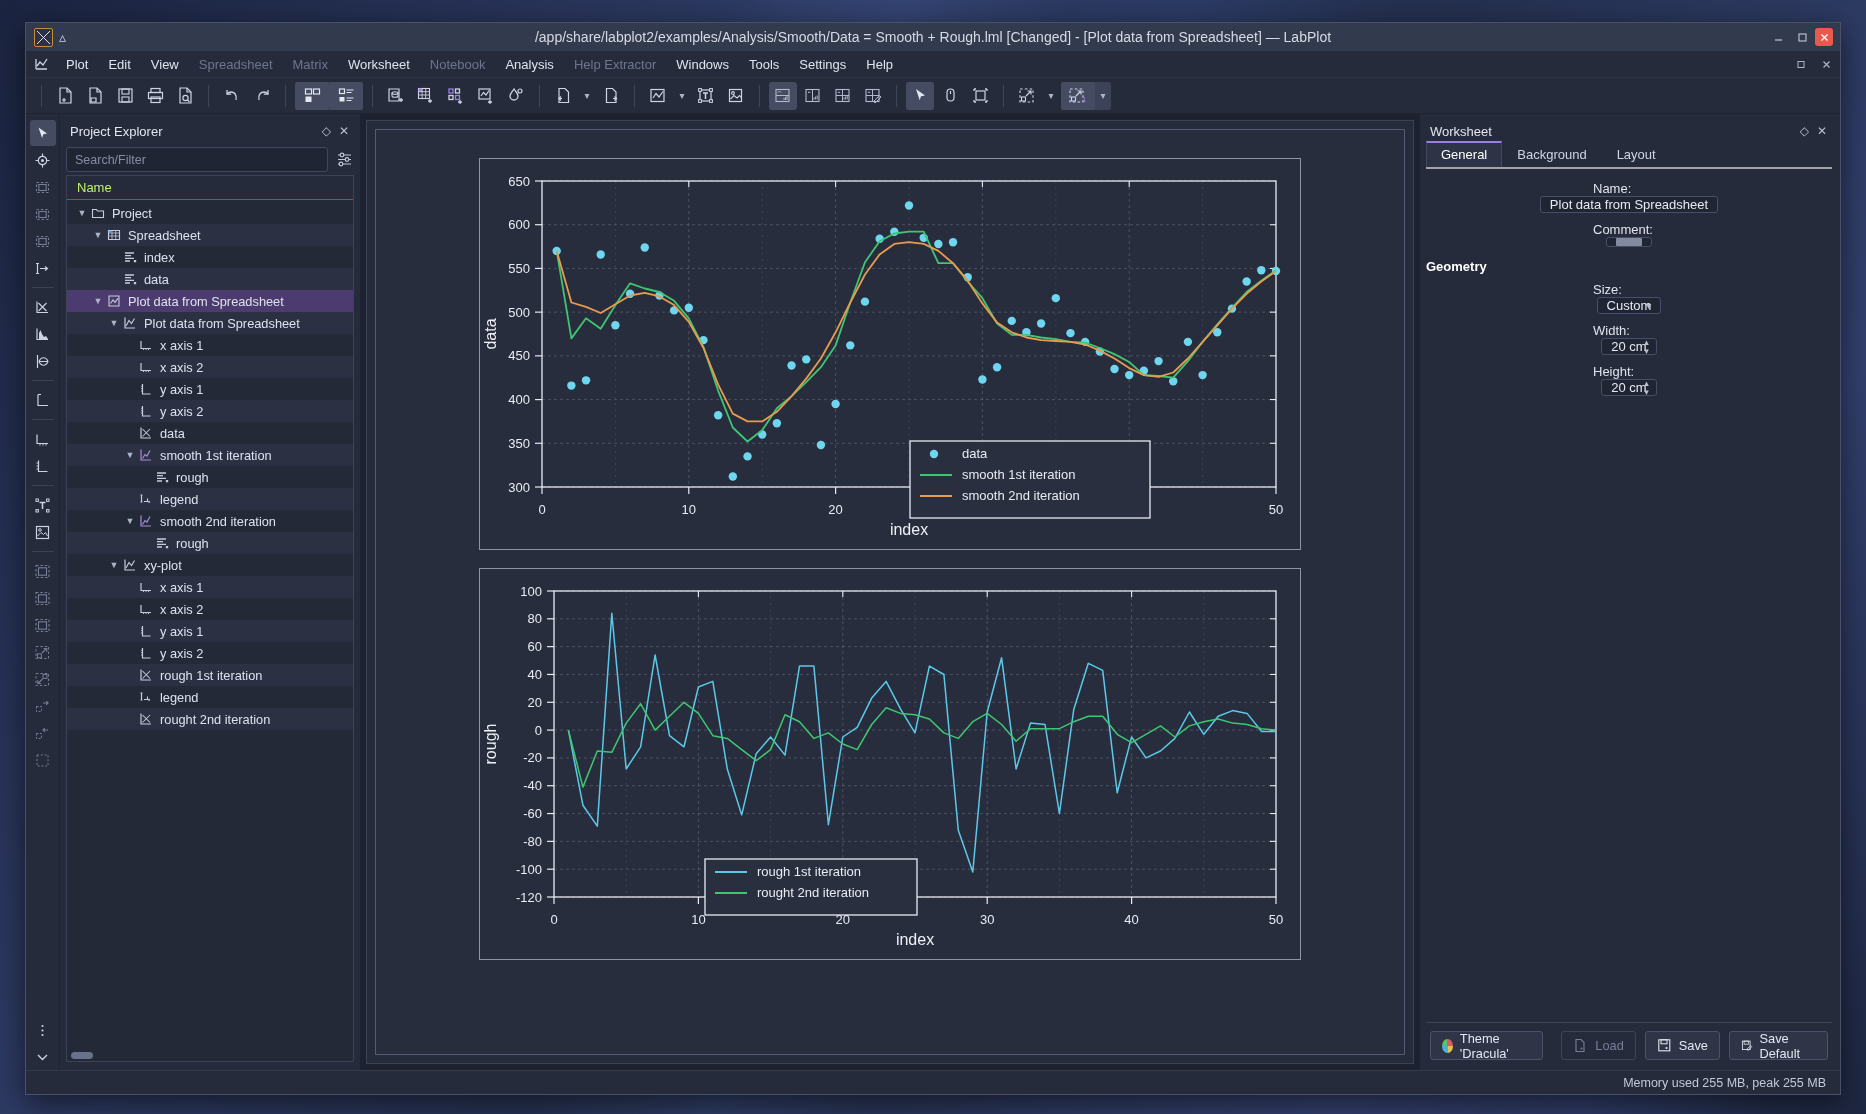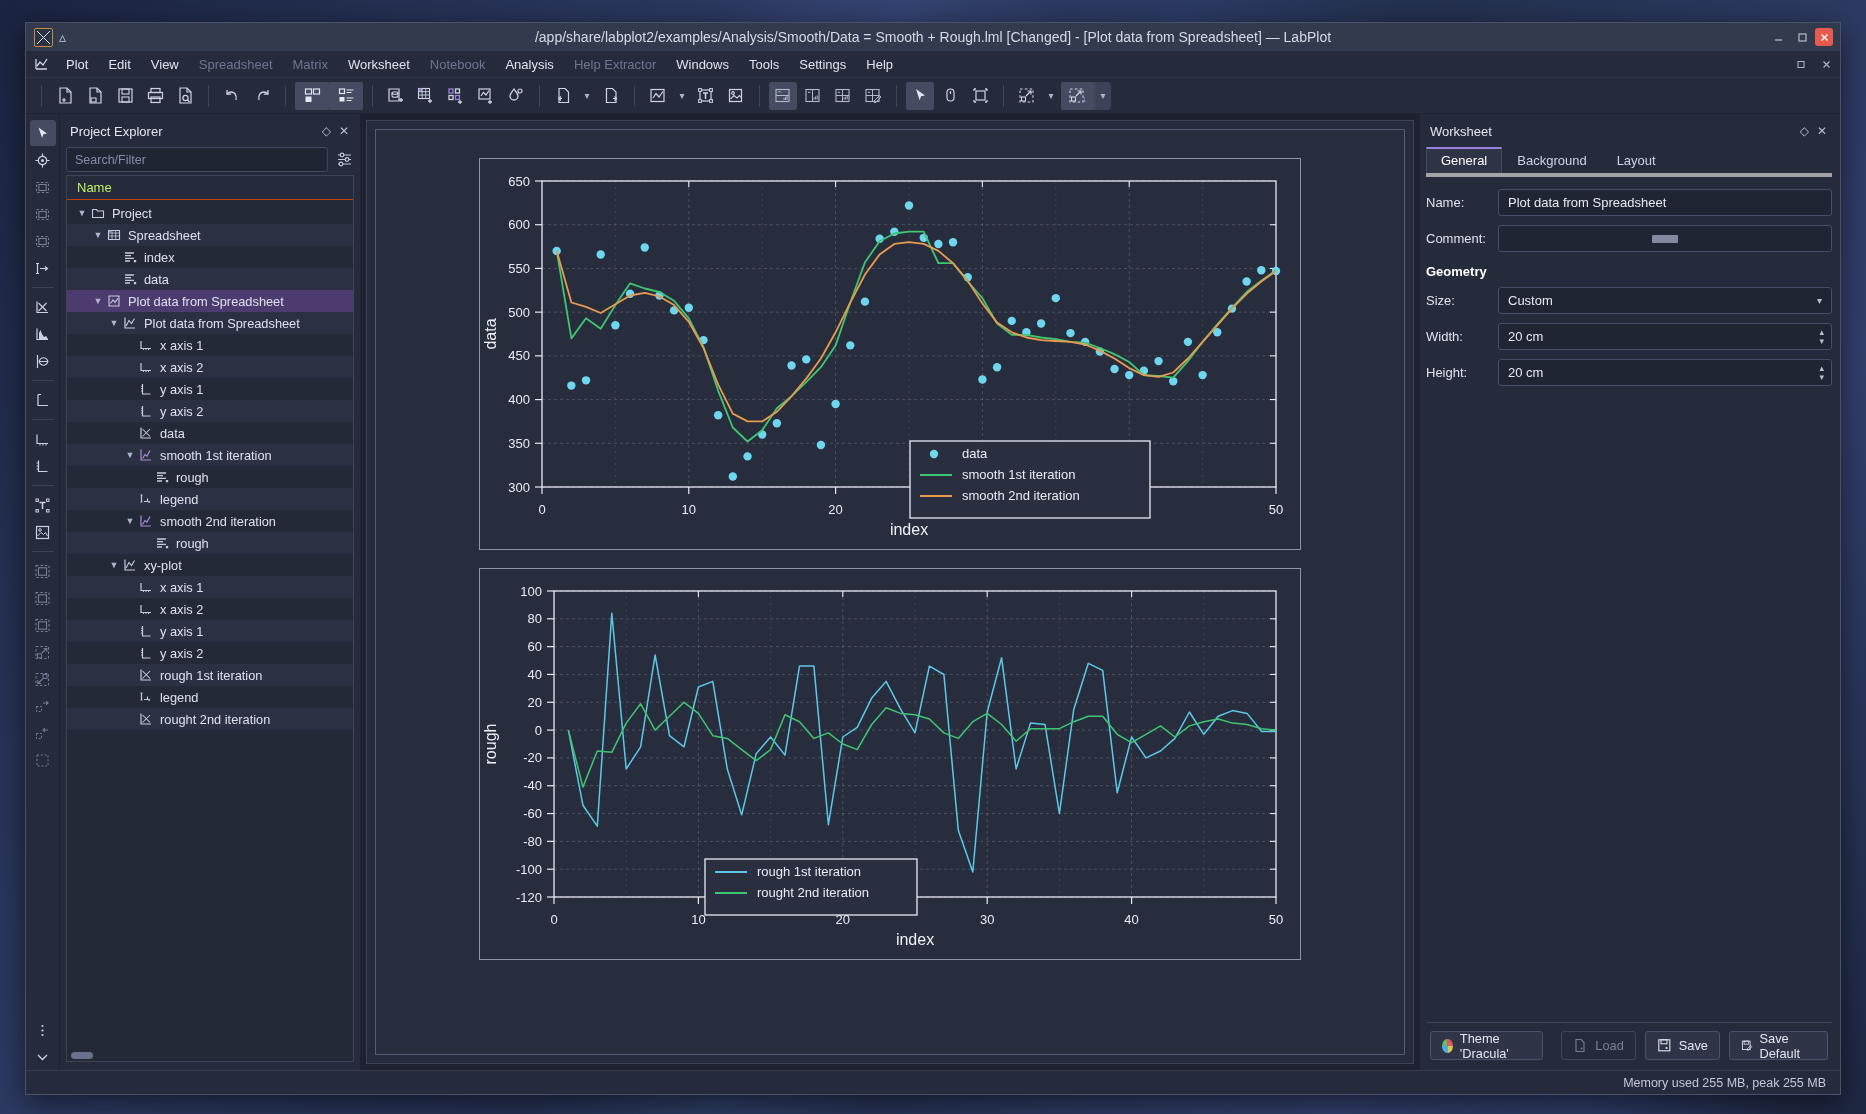--- a/index.html
+++ b/index.html
@@ -135,25 +135,25 @@
   #mdi { flex:1; border:1px solid #3a4considered; background:#262b3b; border:1px solid #3b4255; padding:8px; display:flex; }
   #sheet {
     flex:1; background:#282d3d; border:1px solid #545b73;
     display:flex; flex-direction:column; align-items:center; justify-content:flex-start;
     padding-top: 28px; gap: 18px;
   }
   .plotcard { background:#282d3d; border:1px solid #8d93a8; }
   
   #rightdock { width:420px; background:#262b3b; display:flex; flex-direction:column; padding:6px 8px 6px 6px;}
   .rd-panel { flex:1; display:flex; flex-direction:column; min-height:0; }
-  .tabs { display:flex; align-items:flex-end; height:27px; border-bottom:4px solid #a3a3a3; margin-top:8px;}
+  .tabs { display:flex; align-items:flex-end; height:27px; border-bottom:2px solid #a3a3a3; margin-top:0;}
   .tab { padding:4px 14px 5px 14px; font-size:13px; color:#cfd4e3; border:1px solid transparent; border-bottom:none;}
   .tab.active { background:#2e3445; border-color:#414862; border-top:2px solid #9b7fe0; color:#fff; }
   .form { padding-top:12px; }
-  .frow { display:flex; align-items:center; margin-bottom:9px; }
+  .frow { display:flex; align-items:center; margin-bottom:9px;flex-direction:column; }
   .flabel { width:72px; color:#dfe3ee; font-size:13px; }
   .fctl {
     flex:1; height:27px; background:#202534; border:1px solid #474e68; border-radius:3px;
     display:flex; align-items:center; padding:0 9px; color:#e6e9f2; font-size:13px; position:relative;
   }
   .fctl.empty-comment { justify-content:center; }
   .cmt-handle { width:26px; height:8px; background:#838aa0; border-radius:1px; }
   .sect { color:#ffffff; font-weight:bold; font-size:13px; margin:12px 0 8px 0;}
   .chev-dn { position:absolute; right:9px; color:#b9bfd2; font-size:10px;}
   .spin { position:absolute; right:7px; display:flex; flex-direction:column; gap:1px; color:#b9bfd2; font-size:9px; line-height:8px;}

